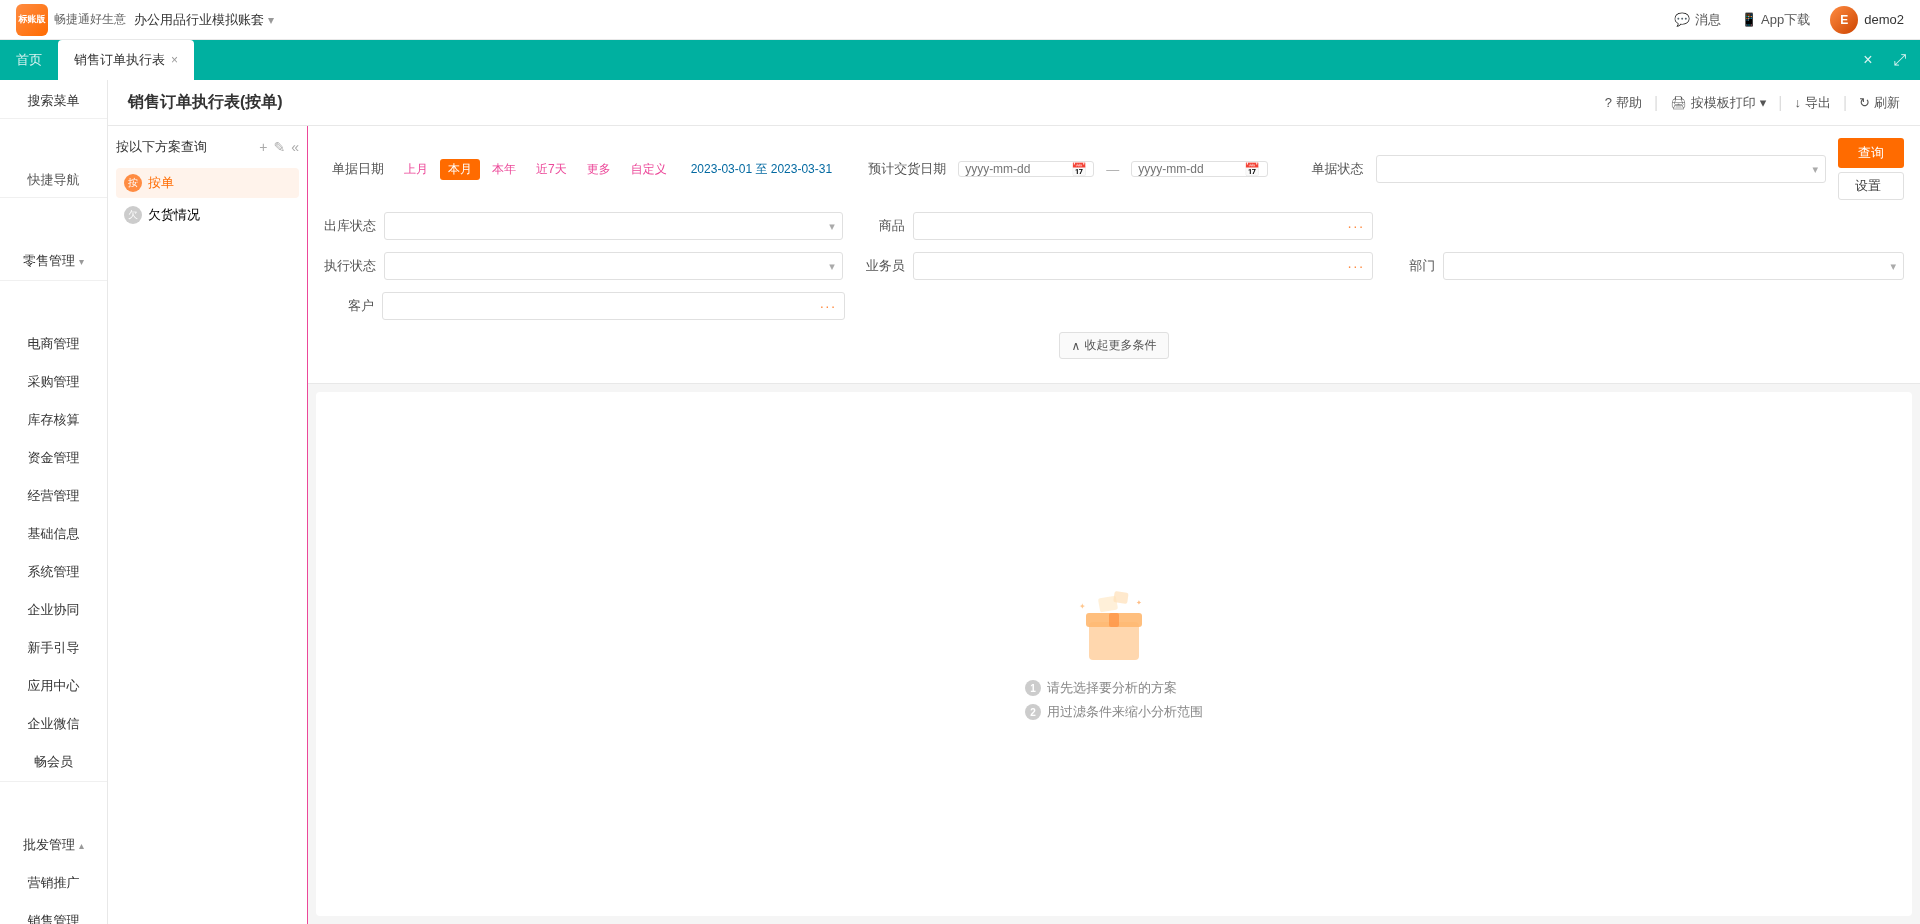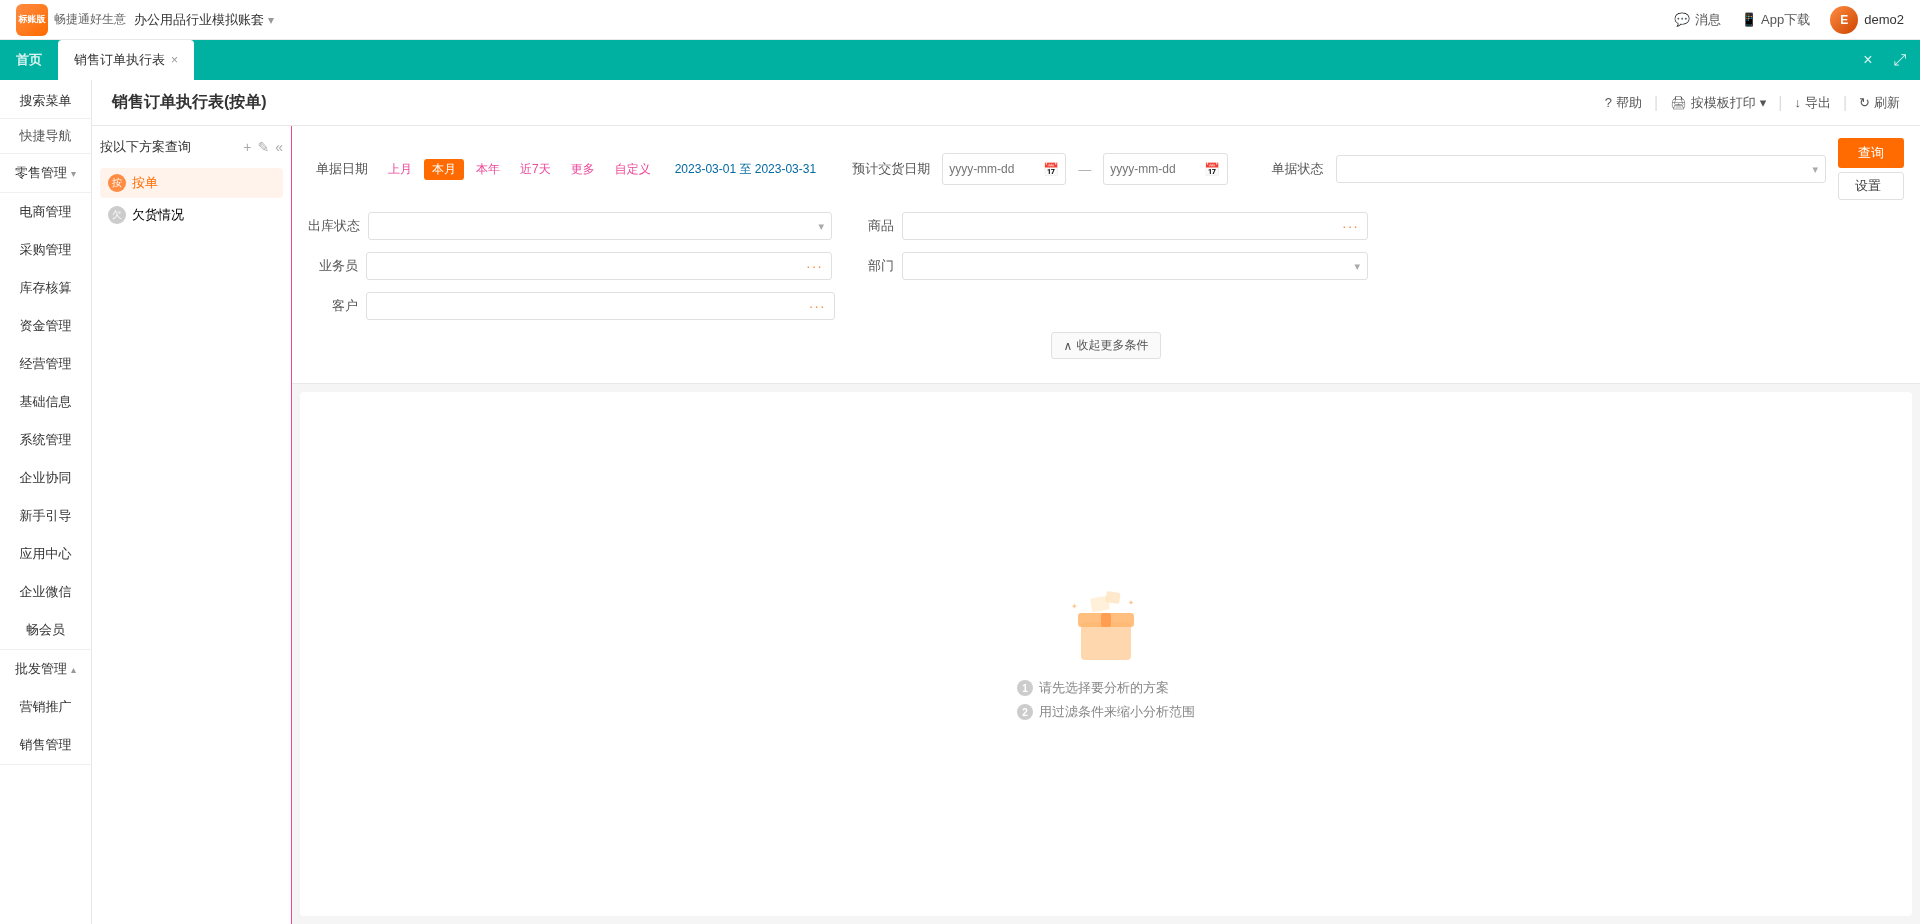--- a/index.html
+++ b/index.html
@@ -49,21 +49,20 @@
       position: relative;
     }
     .nav-tab {
       height: 40px;
       display: flex; align-items: center;
       padding: 0 16px;
       font-size: 13px;
       cursor: pointer;
       color: rgba(255,255,255,0.85);
       gap: 6px;
-      font-weight: bold;
     }
     .nav-tab.active {
       background: white;
       color: #333;
       font-weight: 500;
       border-radius: 4px 4px 0 0;
     }
     .nav-tab-close { color: #999; font-size: 12px; cursor: pointer; }
     .nav-tab-actions {
       position: absolute; right: 8px; top: 50%; transform: translateY(-50%);
@@ -78,27 +77,28 @@
 
     
     .main-layout {
       display: flex;
       flex: 1;
       overflow: hidden;
     }
 
     
     .sidebar {
-      width: 92px;
+      width: 108px;
       background: #fff;
       border-right: 1px solid #e8e8e8;
       display: flex;
       flex-direction: column;
       overflow-y: auto;
       flex-shrink: 0;
+      gap: 44px;
     }
     .sidebar-search {
       padding: 12px 8px 8px;
       font-size: 13px;
       color: #333;
       text-align: center;
       cursor: pointer;
       border-bottom: 1px solid #f0f0f0;
     }
     .sidebar-nav {
@@ -217,23 +217,23 @@
     }
     .date-range-text {
       font-size: 12px;
       color: #0369a1;
       margin-left: 4px;
     }
     .date-input-wrapper {
       display: flex; align-items: center;
       border: 1px solid #e0e0e0;
       border-radius: 3px;
-      height: 32px;
+      height: 16px;
       padding: 0 6px;
-      gap: 4px;
+      gap: 16px;
     }
     .date-input-wrapper input {
       border: none; outline: none;
       font-size: 12px; color: #999;
       width: 90px; background: transparent;
     }
     .date-icon { color: #ff8c42; font-size: 13px; cursor: pointer; }
     .date-dash { color: #aaa; font-size: 13px; }
     .more-dots { color: #ff8c42; font-size: 14px; cursor: pointer; letter-spacing: 1px; }
     .full-select {
@@ -592,20 +592,28 @@
               <div class="filter-cell-control no-arrow" style="flex:1;">
                 <div class="dots-control">
                   <span class="more-dots">···</span>
                 </div>
               </div>
             </div>
           </div>
 
           <div class="filter-row-group">
             <div class="filter-cell">
+              <span class="filter-cell-label">执行状态</span>
+              <div class="filter-cell-control">
+                <select class="filter-cell-input">
+                  <option value=""></option>
+                </select>
+              </div>
+            </div>
+            <div class="filter-cell">
               <span class="filter-cell-label">业务员</span>
               <div class="filter-cell-control no-arrow" style="flex:1;">
                 <div class="dots-control">
                   <span class="more-dots">···</span>
                 </div>
               </div>
             </div>
             <div class="filter-cell">
               <span class="filter-cell-label">部门</span>
               <div class="filter-cell-control">

